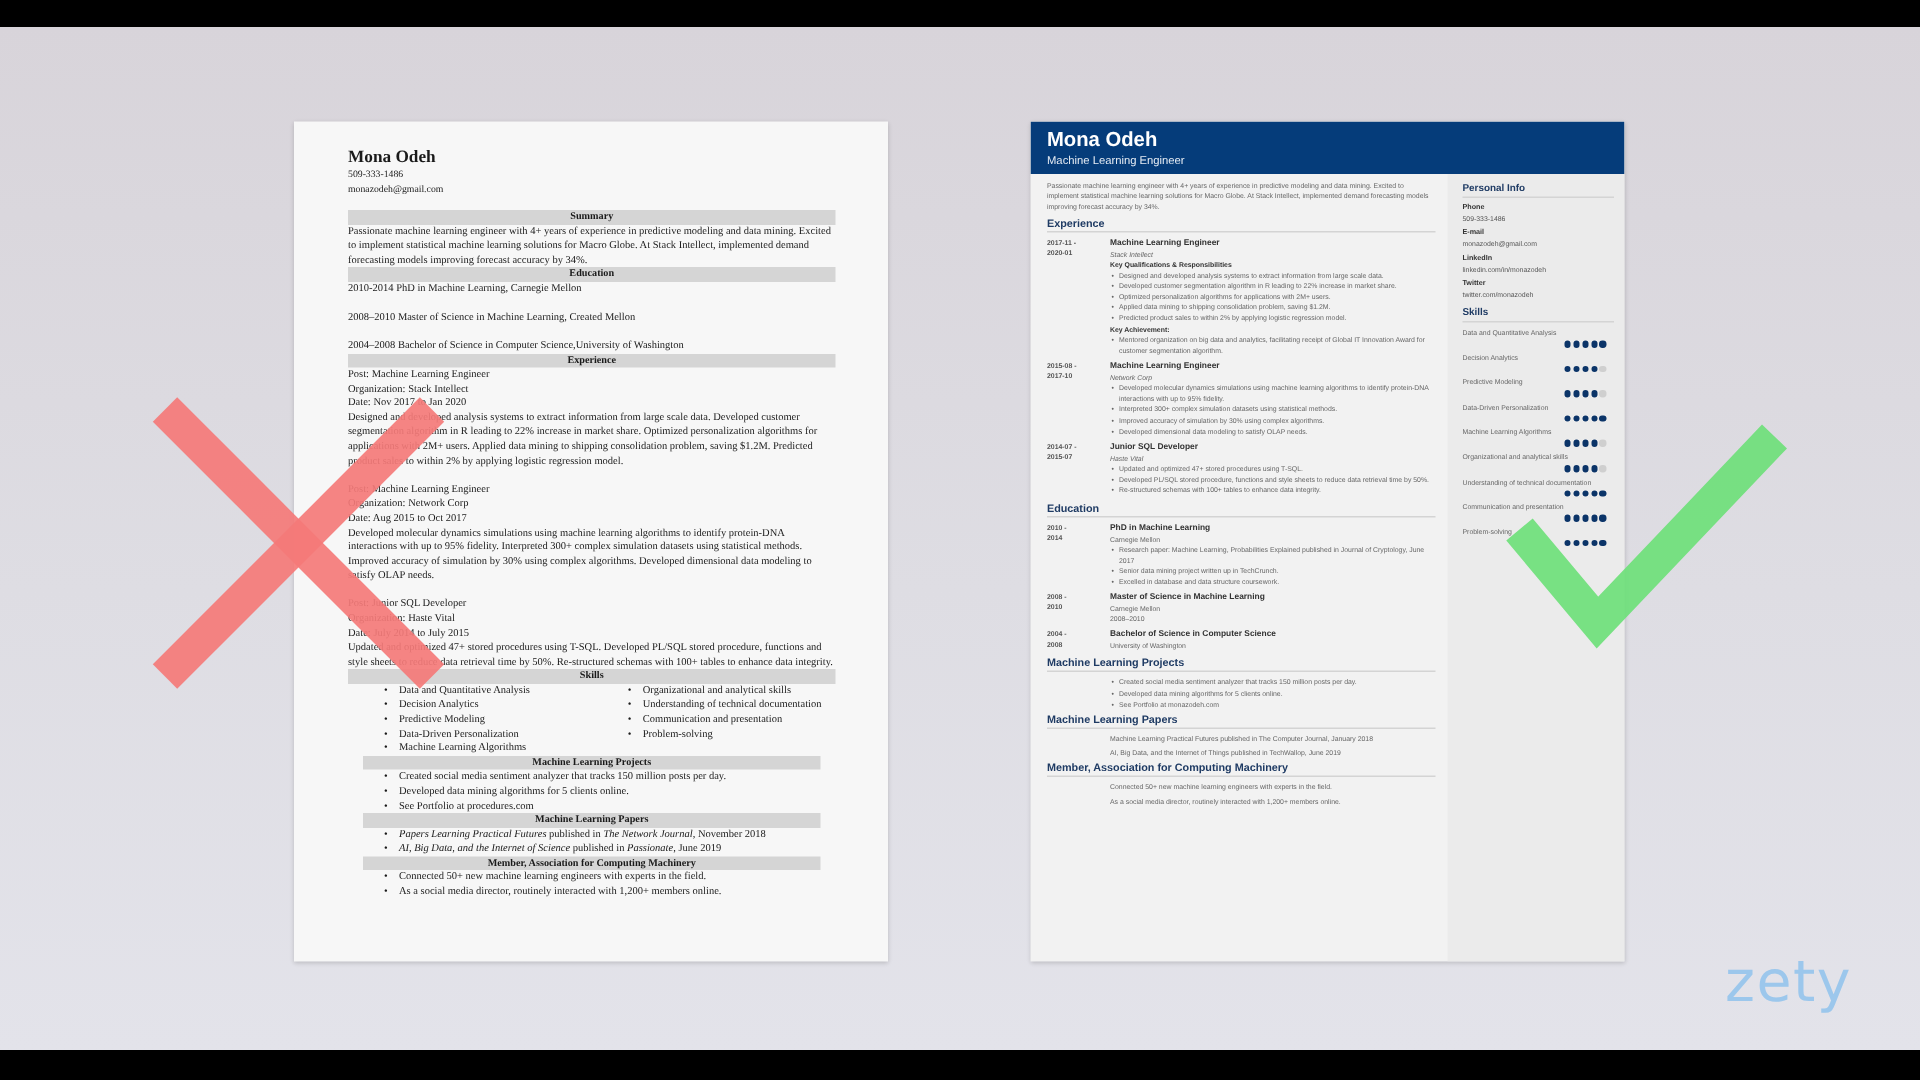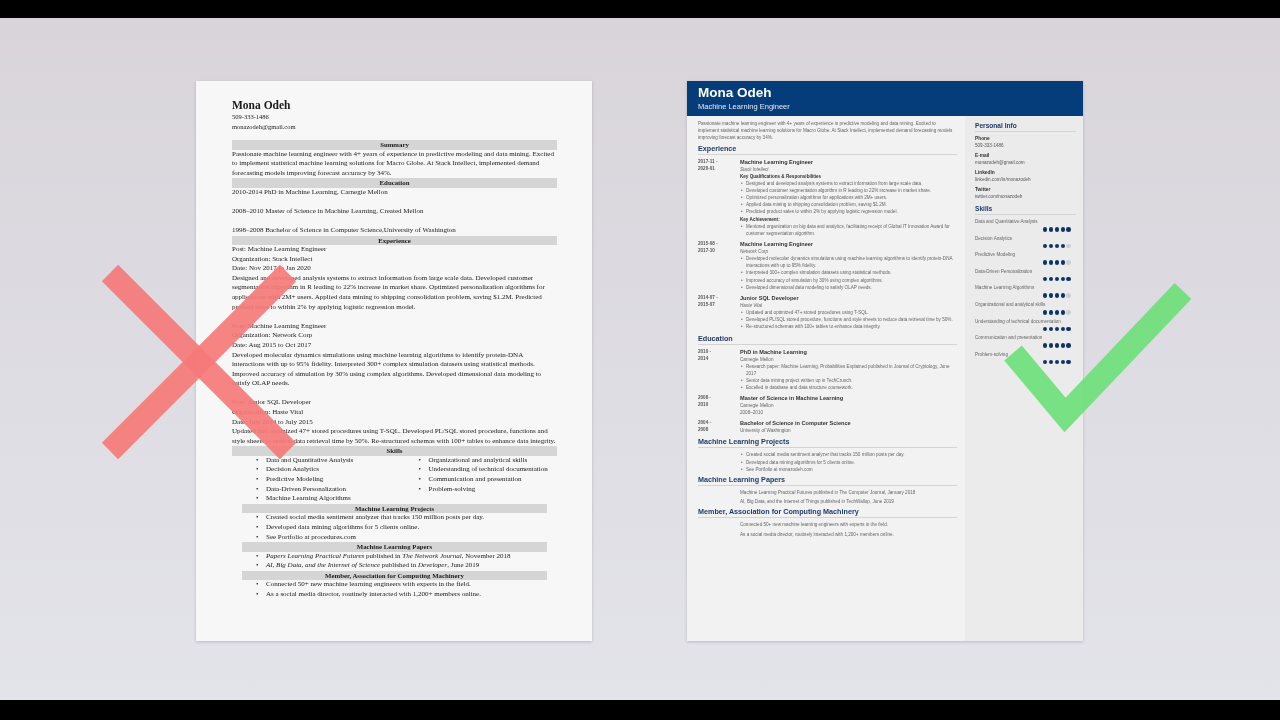--- a/index.html
+++ b/index.html
@@ -96,21 +96,21 @@
     <div style="height:8px"></div>
 
     <div class="bar">Summary</div>
     <p>Passionate machine learning engineer with 4+ years of experience in predictive modeling and data mining. Excited to implement statistical machine learning solutions for Macro Globe. At Stack Intellect, implemented demand forecasting models improving forecast accuracy by 34%.</p>
 
     <div class="bar">Education</div>
     <p><span>2010-2014</span> <b>PhD in Machine Learning, Carnegie Mellon</b></p>
     <div class="gap"></div>
     <p><span>2008–2010</span> <b>Master of Science in Machine Learning, Created Mellon</b></p>
     <div class="gap"></div>
-    <p><span>1998–2008</span> <b>Bachelor of Science in Computer Science,University of Washington</b></p>
+    <p><span>2004–2008</span> <b>Bachelor of Science in Computer Science,University of Washington</b></p>
 
     <div class="bar">Experience</div>
 
     <div>
       <p><b>Post:</b> <b>Machine Learning Engineer</b></p>
       <p><b>Organization:</b> <span>Stack Intellect</span></p>
       <p><b>Date:</b> <span>Nov 2017 to Jan 2020</span></p>
       <p>Designed and developed analysis systems to extract information from large scale data. Developed customer segmentation algorithm in R leading to 22% increase in market share. Optimized personalization algorithms for applications with 2M+ users. Applied data mining to shipping consolidation problem, saving $1.2M. Predicted product sales to within 2% by applying logistic regression model.</p>
     </div>
     <div class="gap"></div>
@@ -148,21 +148,21 @@
     <div class="bar narrow">Machine Learning Projects</div>
     <ul class="projects">
       <li>Created social media sentiment analyzer that tracks 150 million posts per day.</li>
       <li>Developed data mining algorithms for 5 clients online.</li>
       <li><span>See Portfolio at </span><b>procedures.com</b></li>
     </ul>
 
     <div class="bar narrow">Machine Learning Papers</div>
     <ul class="papers">
       <li><i>Papers Learning Practical Futures</i><span> published in </span><i>The Network Journal</i><span>, November 2018</span></li>
-      <li><i>AI, Big Data, and the Internet of Science</i><span> published in </span><i>Developer</i><span>, June 2019</span></li>
+      <li><i>AI, Big Data, and the Internet of Science</i><span> published in </span><i>Passionate</i><span>, June 2019</span></li>
     </ul>
 
     <div class="bar narrow">Member, Association for Computing Machinery</div>
     <ul class="member">
       <li>Connected 50+ new machine learning engineers with experts in the field.</li>
       <li>As a social media director, routinely interacted with 1,200+ members online.</li>
     </ul>
   </div>
 
   <div class="doc-right">
@@ -409,13 +409,14 @@
 
   <svg class="mark" style="left:100px; top:245px;" width="200" height="200" viewBox="0 0 200 200">
     <line x1="10" y1="10" x2="188" y2="188" stroke="#f47a78" stroke-width="23" stroke-opacity="0.92"></line>
     <line x1="188" y1="10" x2="10" y2="188" stroke="#f47a78" stroke-width="23" stroke-opacity="0.92"></line>
   </svg>
 
   <svg class="mark" style="left:995px; top:255px;" width="210" height="170" viewBox="0 0 210 170">
     <polyline points="18,80 70,142 188,18" fill="none" stroke="#6ee07a" stroke-width="23" stroke-opacity="0.92" stroke-linejoin="miter"></polyline>
   </svg>
 
+  <div class="logo">zety</div>
 </div>
 
 </body></html>

